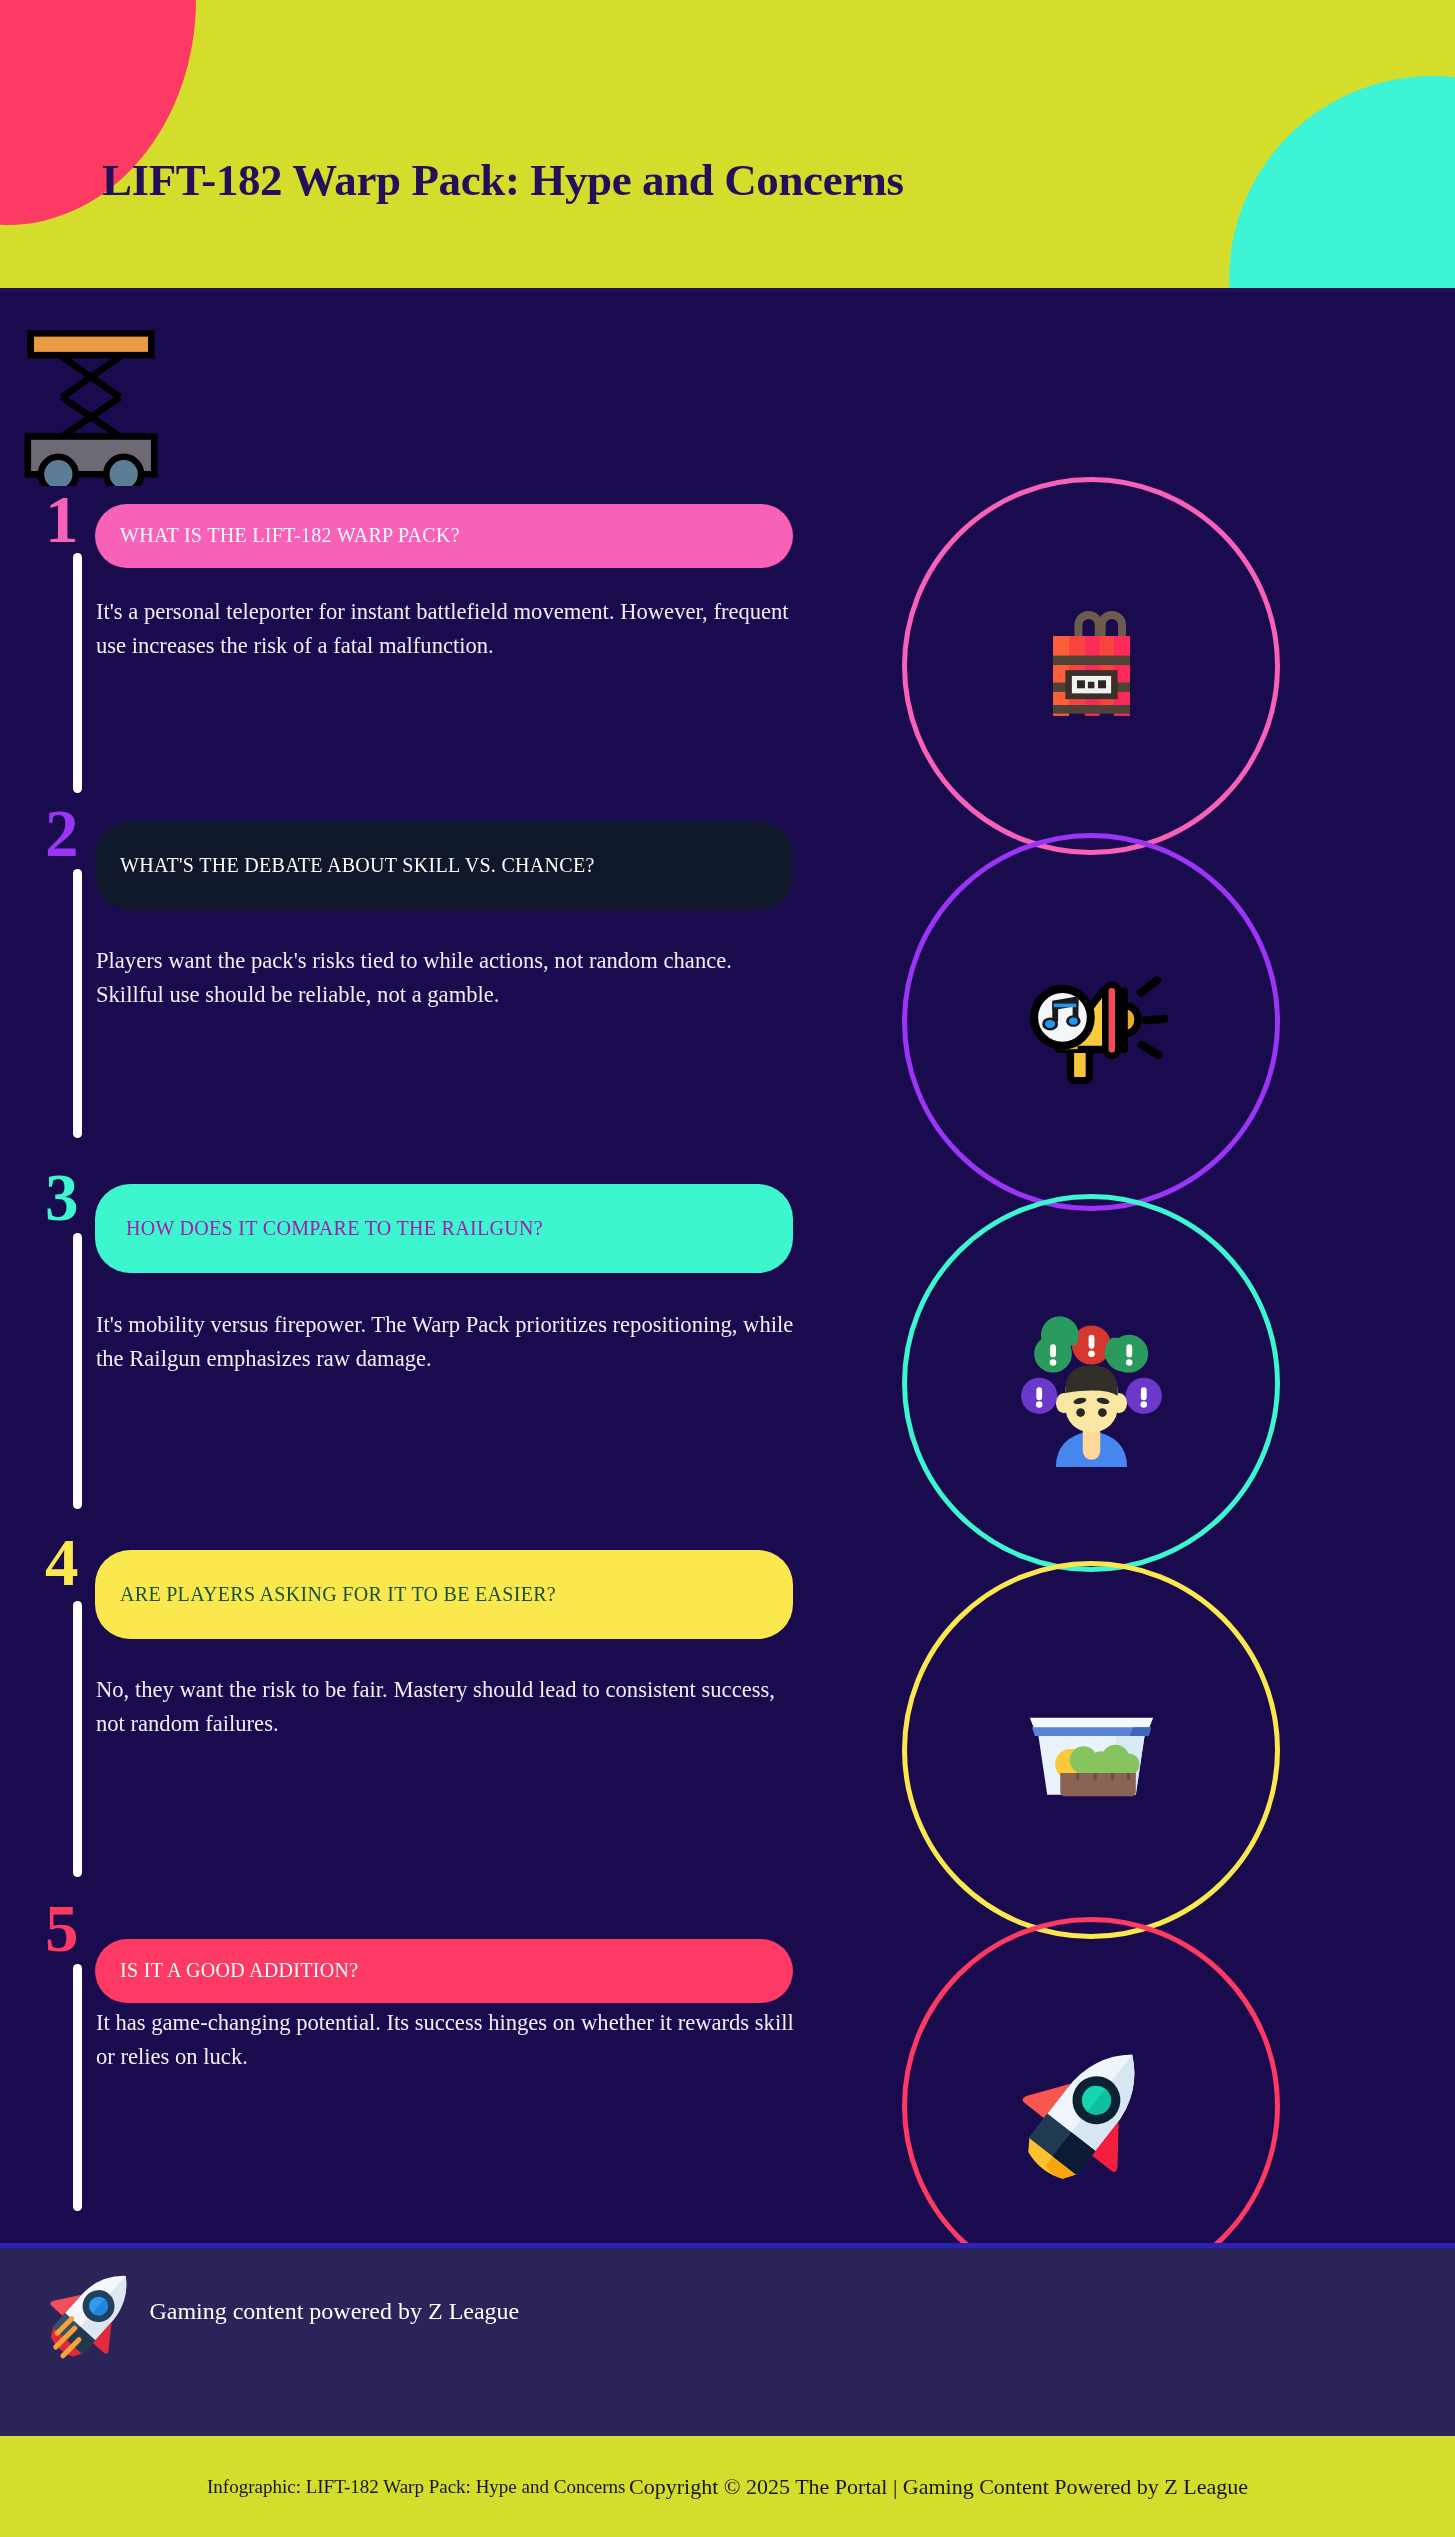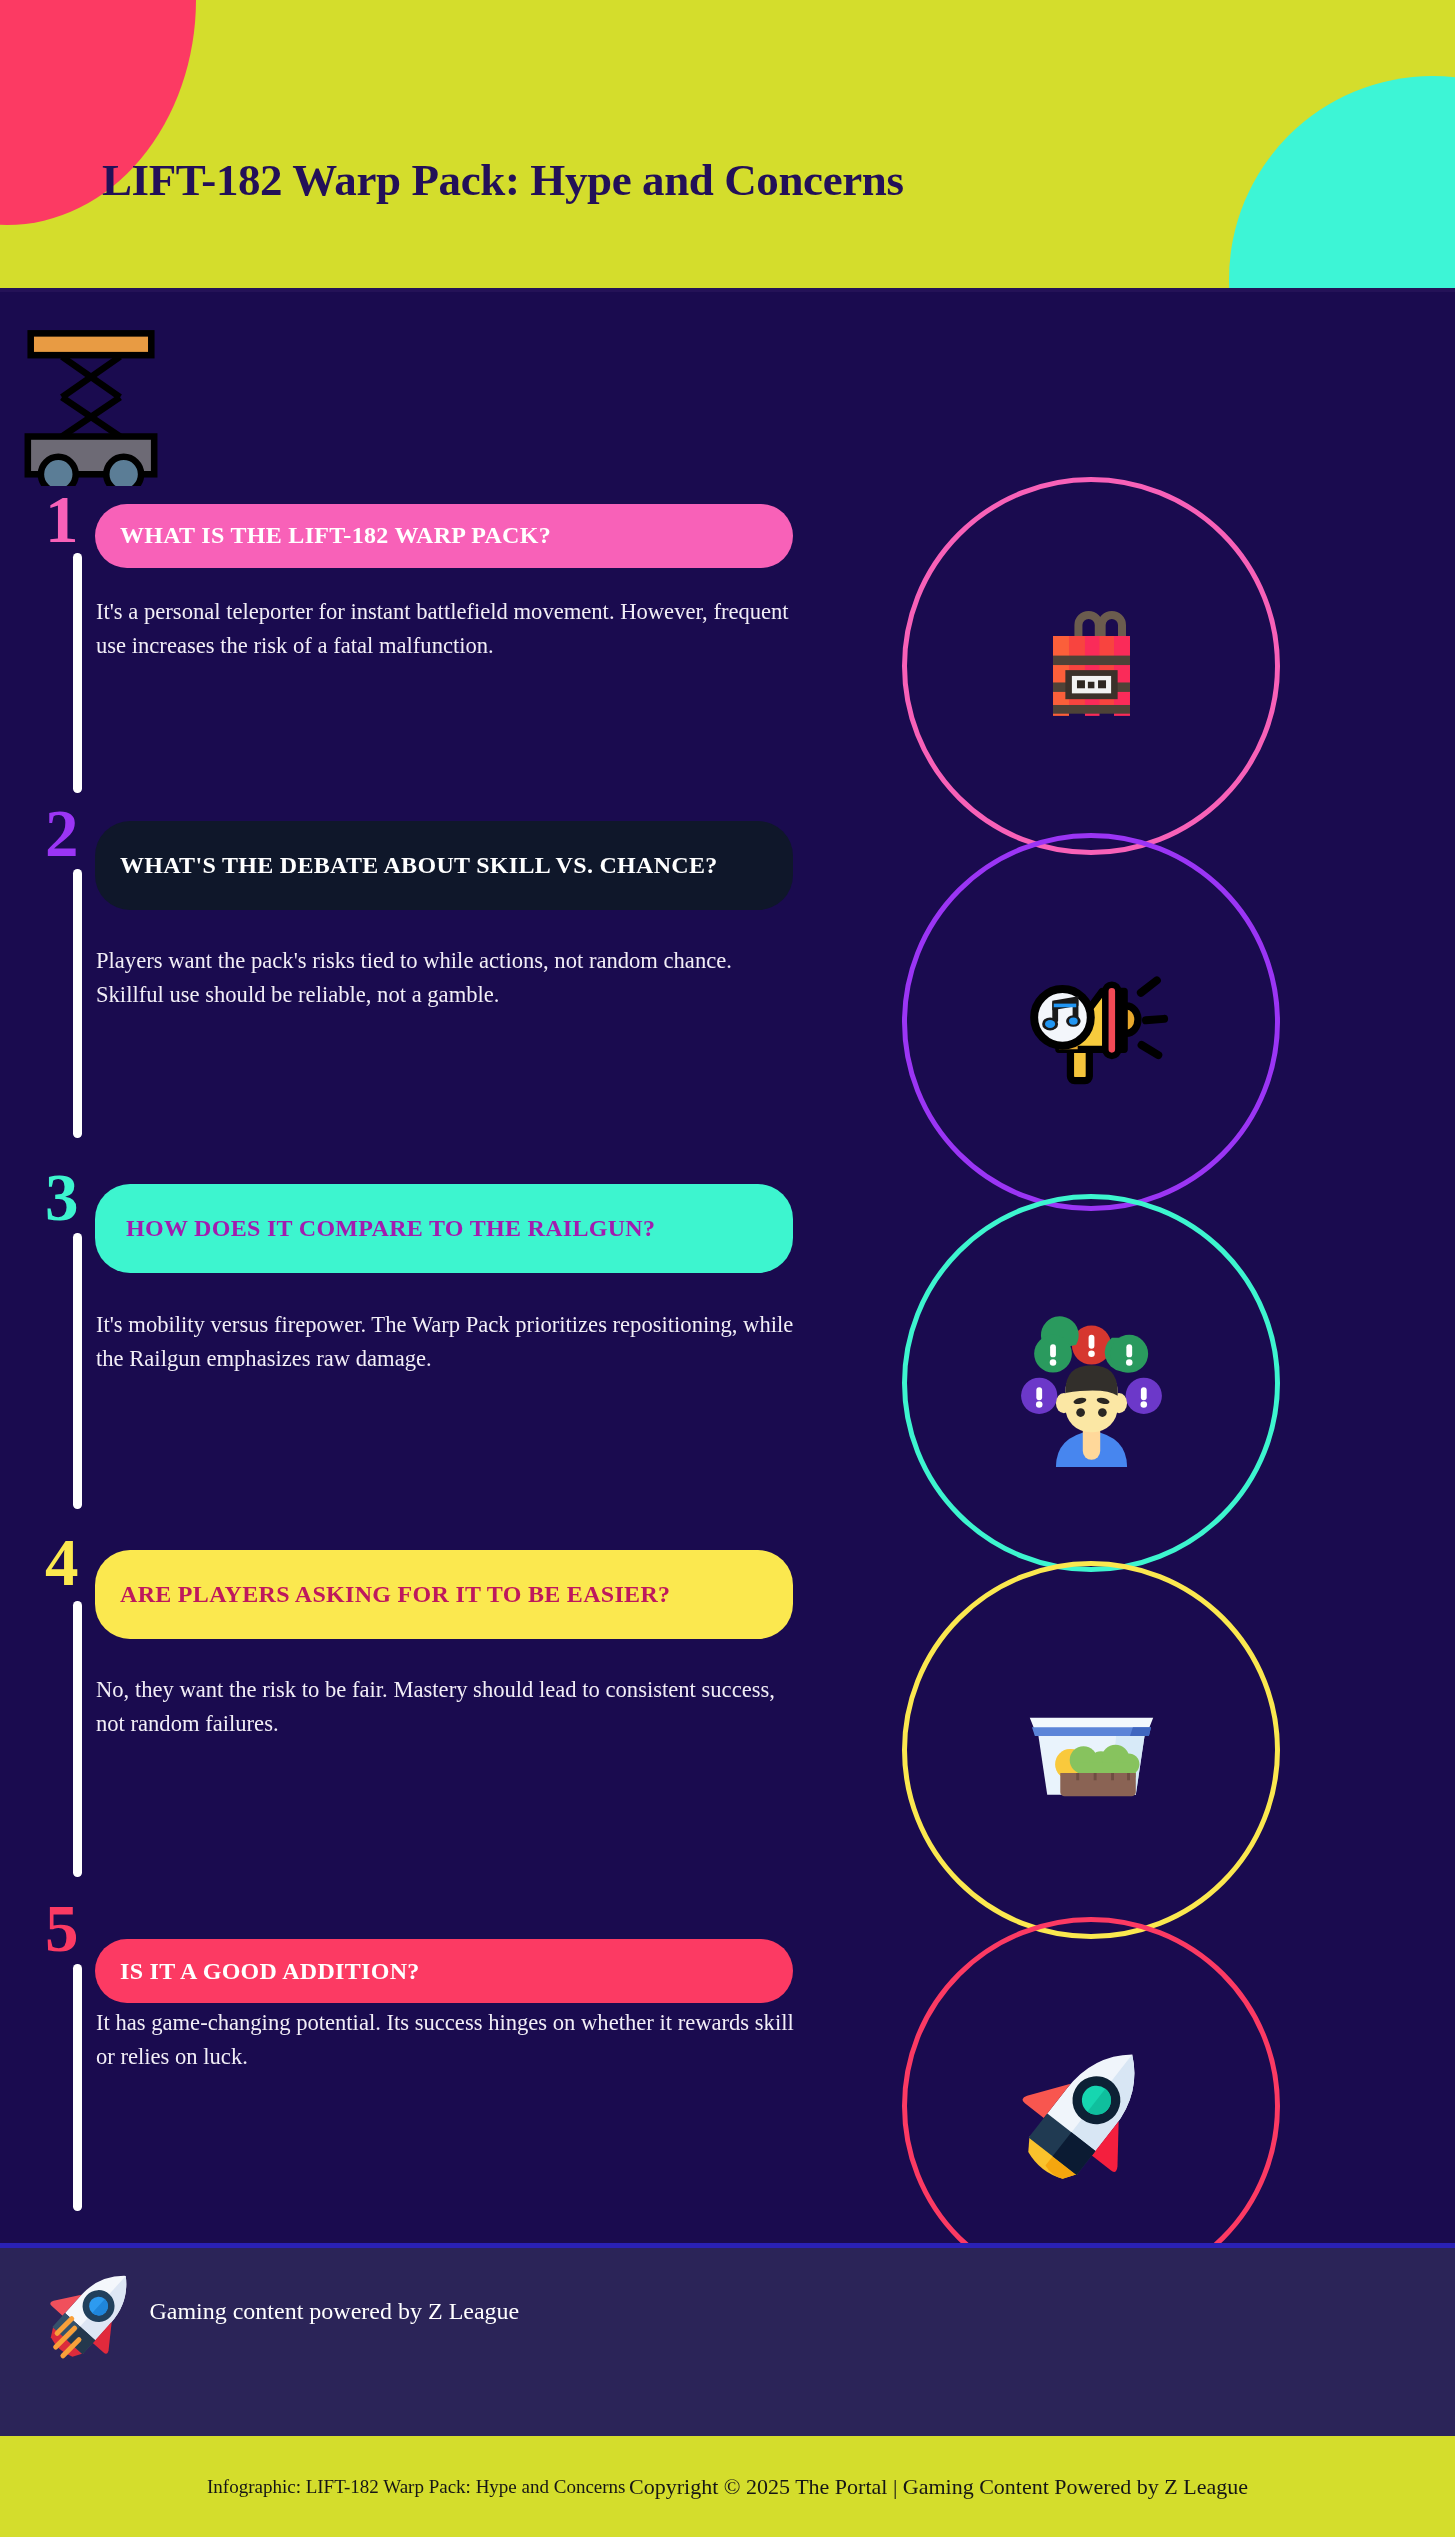--- a/index.html
+++ b/index.html
@@ -50,21 +50,21 @@
     position:absolute; left:45px;
     font-size:67px; font-weight:bold; line-height:1; z-index:2;
   }
   .qa-badge {
     position:absolute; left:95px; width:698px;
     border-radius:35px; z-index:3;
     display:flex; align-items:center;
     padding:14.6px 25px;
   }
   .qa-badge-text {
-    font-size:24px; font-weight:bold; letter-spacing:0.3px;
+    font-size:20px; font-weight:normal; letter-spacing:0.3px;
     line-height:1.28; text-transform:uppercase;
   }
   .qa-answer {
     position:absolute; left:96px; width:698px;
     font-size:22.6px; line-height:1.52; color:#f2eef7;
   }
 
   
   .rings { position:absolute; left:837px; top:437px; width:618px; }
   .ring {
@@ -151,21 +151,21 @@
       <div class="qa-badge" style="top:682px;height:89px;background:#3df5cf;">
         <span class="qa-badge-text" style="color:#a21caf;margin-left:6px;">HOW DOES IT COMPARE TO THE RAILGUN?</span>
       </div>
       <div class="qa-answer" style="top:806px;">It's mobility versus firepower. The Warp Pack prioritizes repositioning, while the Railgun emphasizes raw damage.</div>
     </div>
 
     <div class="qa-item">
       <div class="qa-rail" style="top:1099px;height:276px;"></div>
       <div class="qa-num" style="top:1027px;color:#fbe84f;">4</div>
       <div class="qa-badge" style="top:1048px;height:89px;background:#fbe84f;">
-        <span class="qa-badge-text" style="color:#be185d;text-align:center;">ARE PLAYERS ASKING FOR IT TO BE EASIER?</span>
+        <span class="qa-badge-text" style="color:#14532d;text-align:center;">ARE PLAYERS ASKING FOR IT TO BE EASIER?</span>
       </div>
       <div class="qa-answer" style="top:1171px;">No, they want the risk to be fair. Mastery should lead to consistent success, not random failures.</div>
     </div>
 
     <div class="qa-item">
       <div class="qa-rail" style="top:1462px;height:247px;"></div>
       <div class="qa-num" style="top:1393px;color:#fc3a63;">5</div>
       <div class="qa-badge" style="top:1413px;height:64px;background:#fc3a63;margin-top:24px;">
         <span class="qa-badge-text" style="color:#ffffff;">IS IT A GOOD ADDITION?</span>
       </div>

